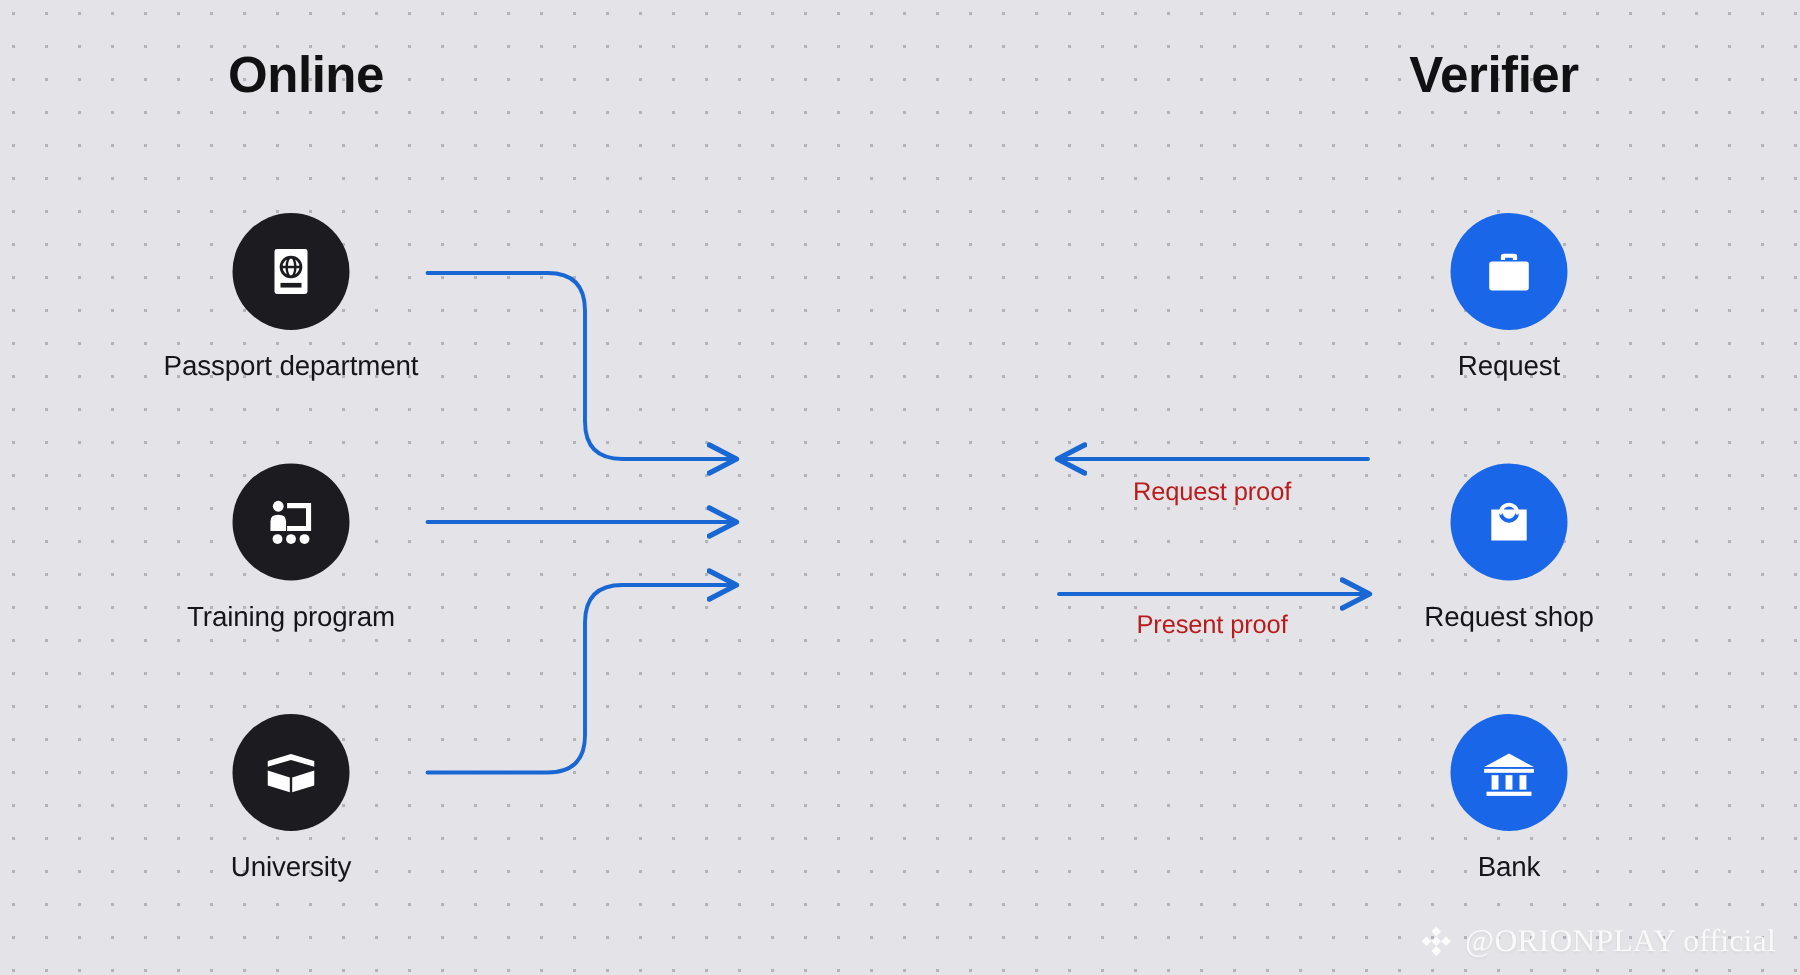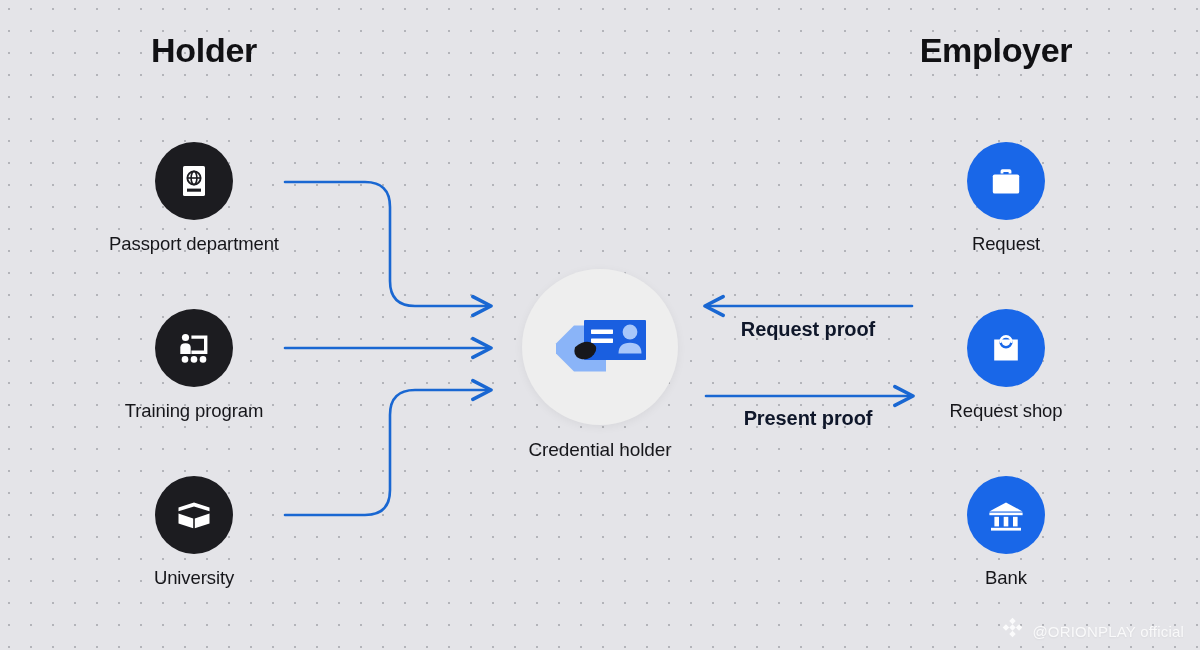--- a/index.html
+++ b/index.html
@@ -97,52 +97,52 @@
   #connectors {
     position: absolute;
     left: 0; top: 0;
     width: 1200px; height: 650px;
     pointer-events: none;
   }
 
   
   .flow-label {
     position: absolute;
-    font-size: 20px;
-    color: #0f172a;
+    font-size: 17px;
+    color: #b91c1c;
     white-space: nowrap;
     transform: translateX(-50%);
     letter-spacing: -0.1px;
-    font-weight: bold;
   }
   #label-request { left: 808px; top: 318px; }
   #label-present { left: 808px; top: 407px; }
 
   
   #watermark {
     position: absolute;
     right: 16px;
     bottom: 10px;
     display: flex;
-    align-items: flex-end;
+    align-items: flex-start;
     gap: 7px;
     color: rgba(255,255,255,0.82);
-    font-size: 15px;
+    font-size: 21px;
     letter-spacing: 0.2px;
     text-shadow: 0 1px 2px rgba(0,0,0,0.06);
+    font-family: Liberation Serif, serif;
   }
   #watermark .wm-logo { display: block; }
 </style>
 </head>
 <body>
 
 <div id="stage">
 
-  <div class="col-heading" id="heading-issuer">Holder</div>
-  <div class="col-heading" id="heading-verifier">Employer</div>
+  <div class="col-heading" id="heading-issuer">Online</div>
+  <div class="col-heading" id="heading-verifier">Verifier</div>
 
   <svg id="connectors" width="1200" height="650" viewBox="0 0 1200 650">
     <defs>
       <marker id="arrowR" markerWidth="9" markerHeight="9" refX="7.2" refY="4.5" orient="auto" markerUnits="strokeWidth">
         <path d="M0.6,0.9 L7.6,4.5 L0.6,8.1" fill="none" stroke="#1967d2" stroke-width="1.35" stroke-linecap="round" stroke-linejoin="round"></path>
       </marker>
       <marker id="arrowL" markerWidth="9" markerHeight="9" refX="7.2" refY="4.5" orient="auto" markerUnits="strokeWidth">
         <path d="M0.6,0.9 L7.6,4.5 L0.6,8.1" fill="none" stroke="#1967d2" stroke-width="1.35" stroke-linecap="round" stroke-linejoin="round"></path>
       </marker>
     </defs>
@@ -201,39 +201,20 @@
 
         <path d="M5.5 13.4 L21 8.6 L36.5 13.4 L36.5 17.2 L21 12.6 L5.5 17.2 Z" fill="#ffffff"></path>
 
         <path d="M5.5 19.6 L20.2 24.4 L20.2 34.2 L5.5 29.6 Z" fill="#ffffff"></path>
         <path d="M36.5 19.6 L21.8 24.4 L21.8 34.2 L36.5 29.6 Z" fill="#ffffff"></path>
       </svg>
     </div>
     <div class="node-label">University</div>
   </div>
 
-  <div class="node" id="node-holder">
-    <div class="node-circle holder">
-      <svg width="112" height="96" viewBox="0 0 112 96">
-
-        <path d="M12 44.5 L30 26.5 L62 26.5 L62 72.5 L30 72.5 L12 54.5 Z" fill="#8ab4f8"></path>
-
-        <rect x="40" y="21" width="62" height="40" rx="1" fill="#1a5fe0"></rect>
-
-        <rect x="47" y="30.5" width="22" height="4.4" rx="0.6" fill="#ffffff"></rect>
-        <rect x="47" y="39.5" width="22" height="4.4" rx="0.6" fill="#ffffff"></rect>
-
-        <circle cx="86" cy="33" r="7.4" fill="#a8c7fa"></circle>
-        <path d="M74.5 54.5 Q74.5 43.8 86 43.8 Q97.5 43.8 97.5 54.5 Z" fill="#a8c7fa"></path>
-
-        <path d="M31 48.2 Q41.5 39.8 49 44.6 Q55 48.6 50 55.2 Q44 62.6 35.5 59.4 Q28.5 56.6 31 48.2 Z" fill="#17171b"></path>
-      </svg>
-    </div>
-    <div class="node-label big">Credential holder</div>
-  </div>
 
   <div class="node" id="node-employer">
     <div class="node-circle blue">
       <svg width="40" height="40" viewBox="0 0 40 40">
         <path d="M14.6 12.4 L14.6 9.9 Q14.6 8.2 16.4 8.2 L23.6 8.2 Q25.4 8.2 25.4 9.9 L25.4 12.4
                  L22.6 12.4 L22.6 10.9 L17.4 10.9 L17.4 12.4 Z" fill="#ffffff"></path>
         <rect x="6.8" y="13.4" width="26.4" height="19.2" rx="1.9" fill="#ffffff"></rect>
       </svg>
     </div>
     <div class="node-label">Request</div>

